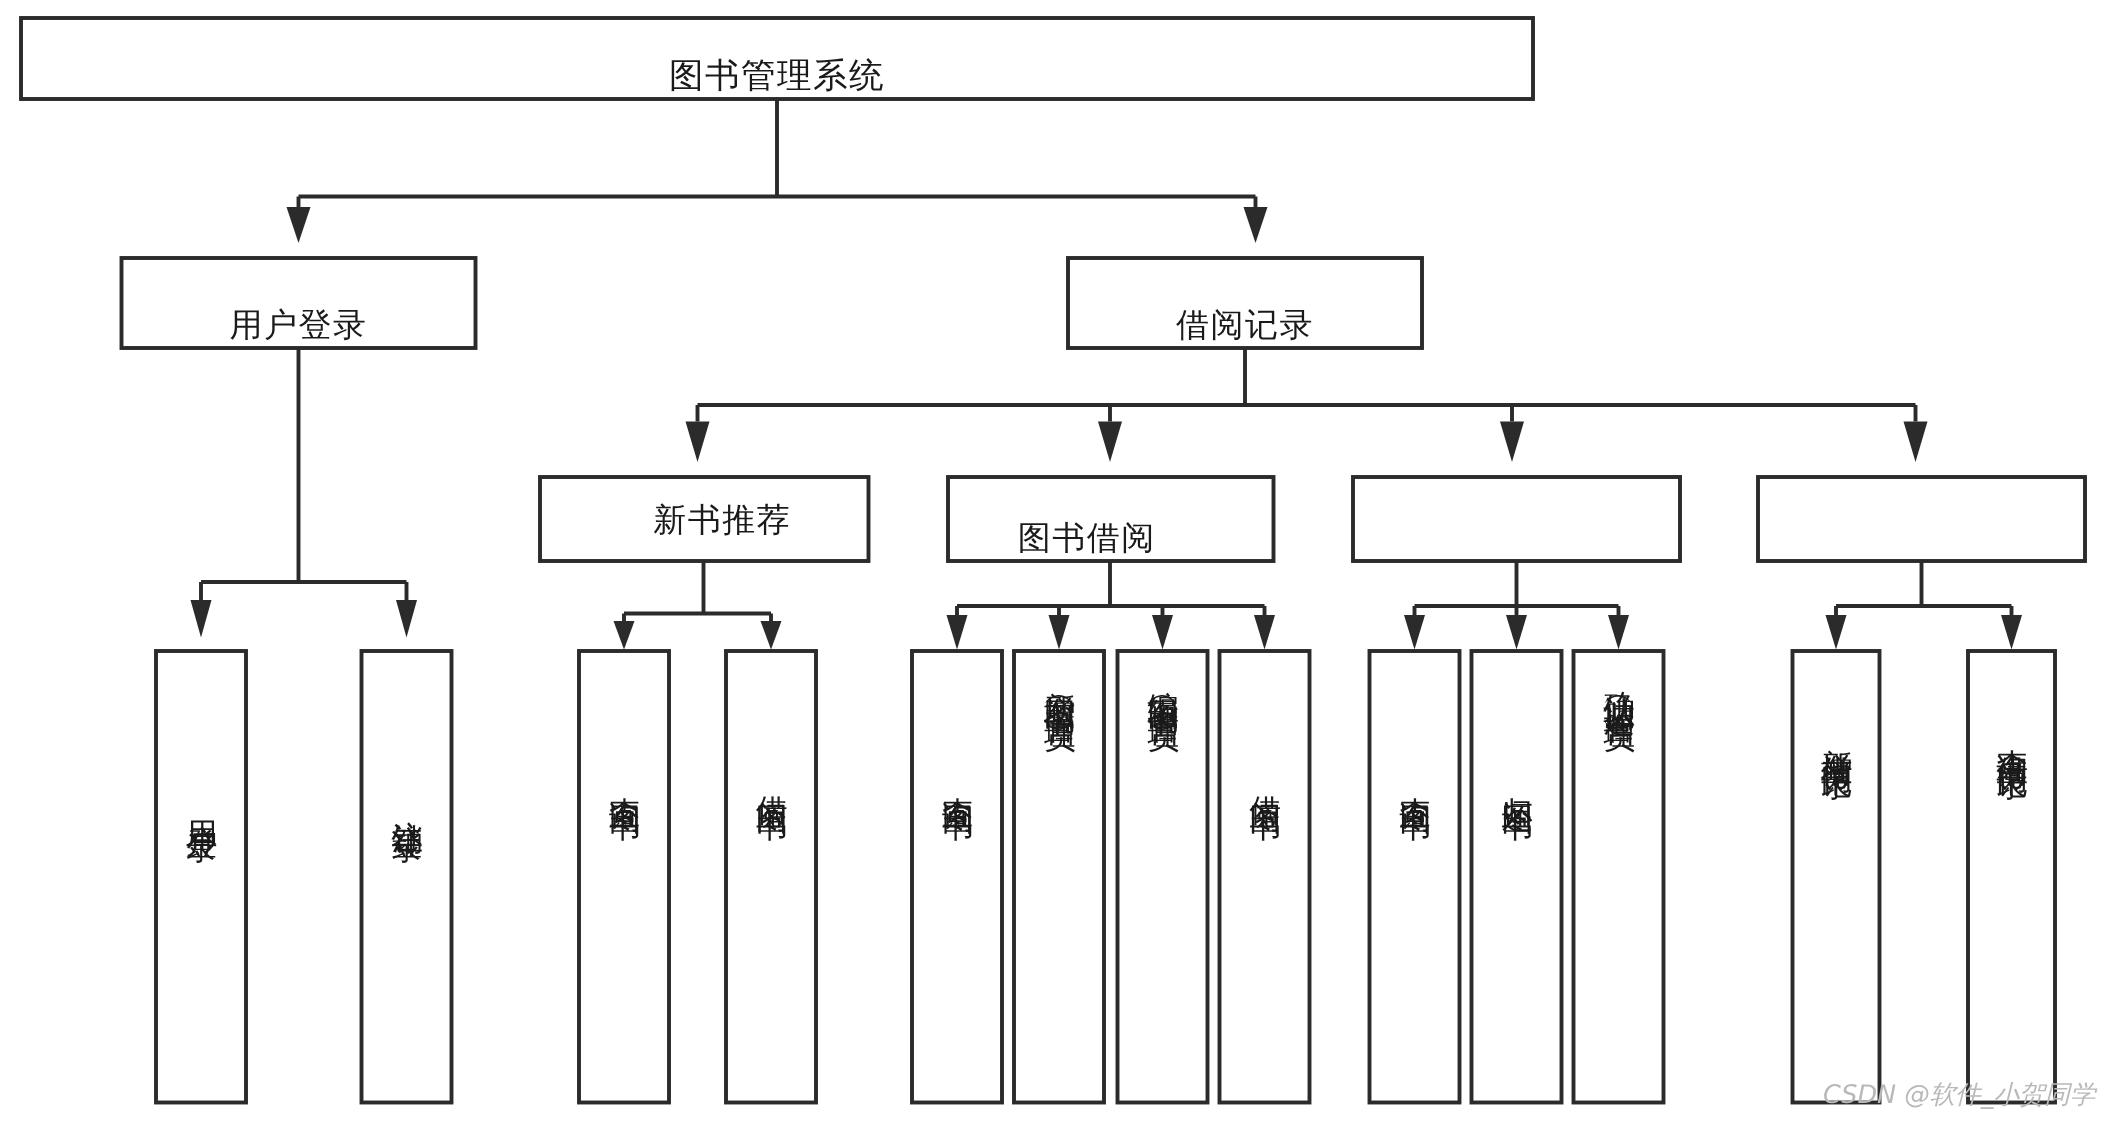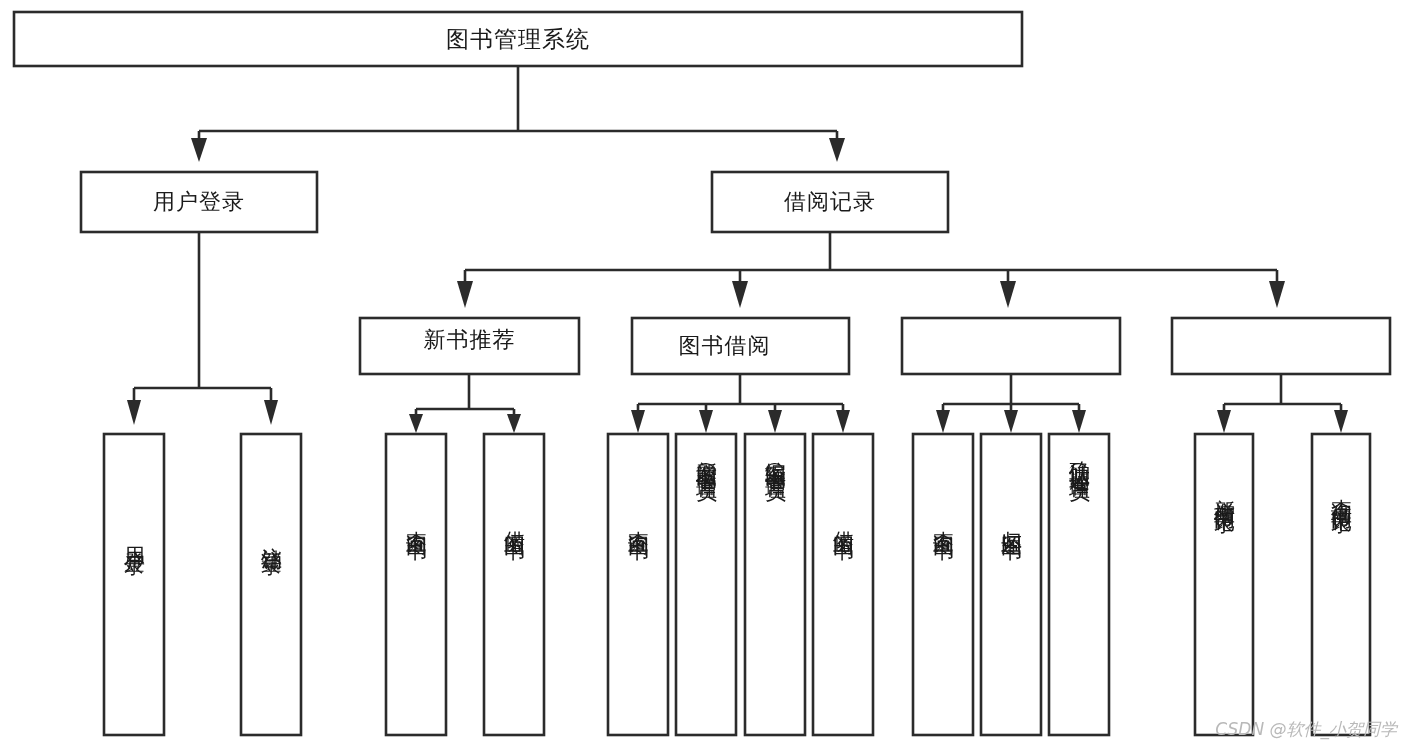--- a/index.html
+++ b/index.html
@@ -56,21 +56,21 @@
     font-family: "DejaVu Sans", "Liberation Sans", sans-serif;
     font-size: 21px;
     line-height: 1;
     color: #1a1a1a;
     letter-spacing: 3px;
     white-space: nowrap;
   }
   .hlabel-wrap {
     position: absolute;
     display: flex;
-    align-items: center;
+    align-items: flex-end;
     justify-content: center;
     pointer-events: none;
     border-radius: 17px;
   }
   .hlabel-text {
     font-family: "DejaVu Sans", "Liberation Sans", sans-serif;
     font-size: 22px;
     color: #1a1a1a;
     letter-spacing: 1px;
     white-space: nowrap;
@@ -200,21 +200,21 @@
   </div>
 
   <div class="hlabel-wrap" style="left:81px; top:172px; width:236px; height:60px;">
     <span class="hlabel-text">用户登录</span>
   </div>
 
   <div class="hlabel-wrap" style="left:712px; top:172px; width:236px; height:60px;">
     <span class="hlabel-text">借阅记录</span>
   </div>
 
-  <div class="hlabel-wrap" style="left:360px; top:318px; width:219px; height:44px;">
+  <div class="hlabel-wrap" style="left:360px; top:318px; width:219px; height:44px;padding-left:12px;">
     <span class="hlabel-text">新书推荐</span>
   </div>
 
   <div class="hlabel-wrap" style="left:632px; top:318px; width:185px; height:56px;">
     <span class="hlabel-text">图书借阅</span>
   </div>
 
 
 
   <div class="vlabel-wrap" style="left:104px; top:530px; width:60px; height:205px;">

